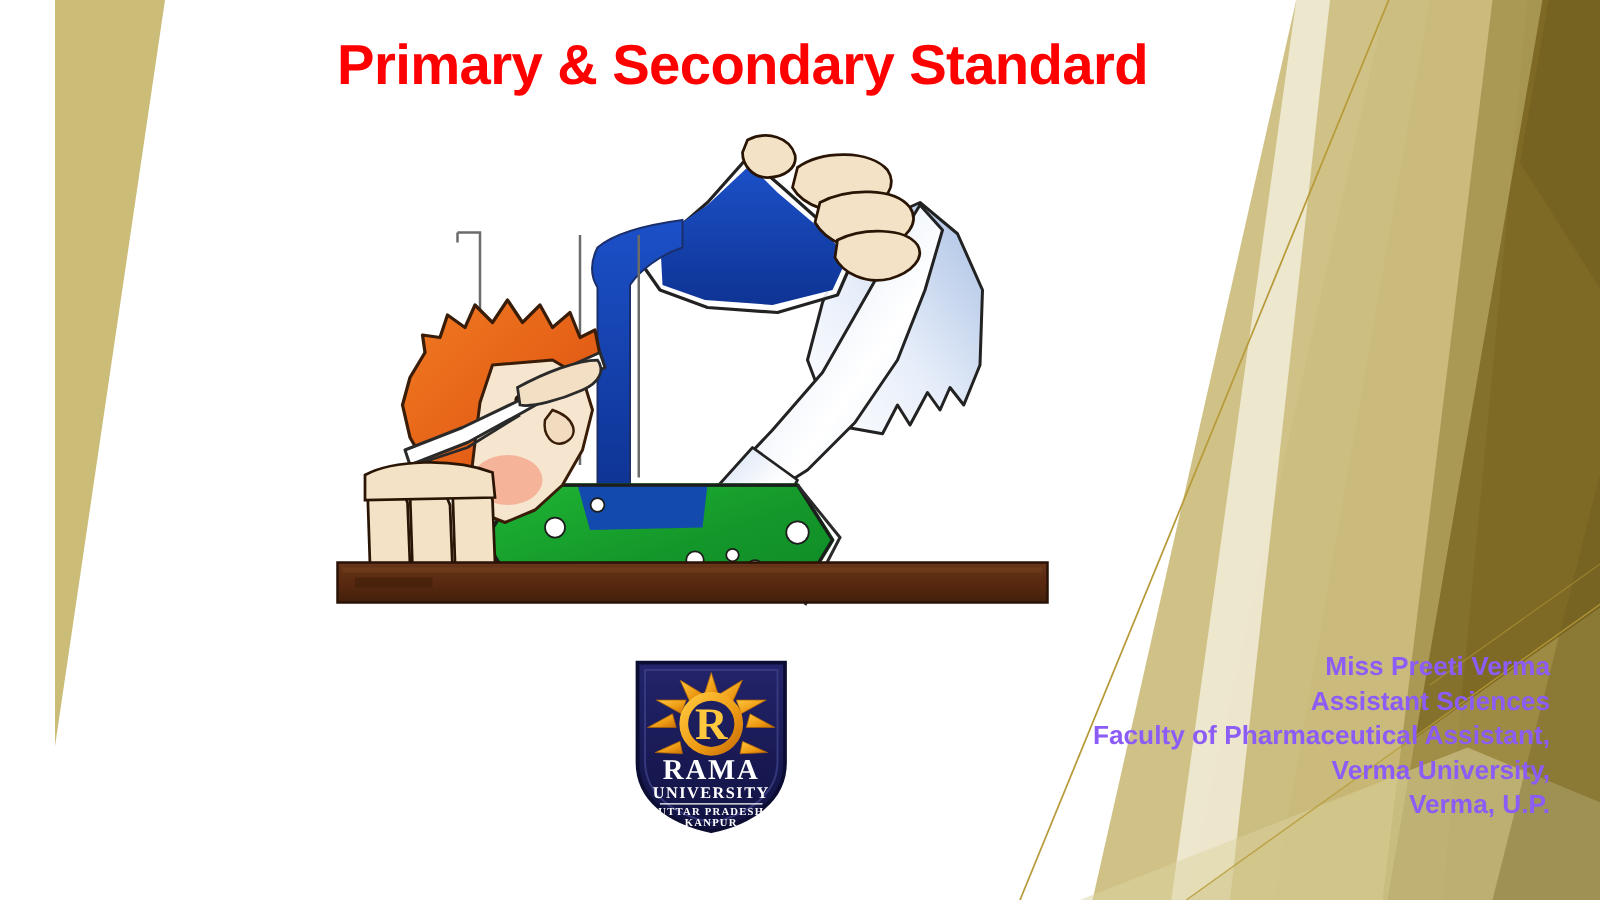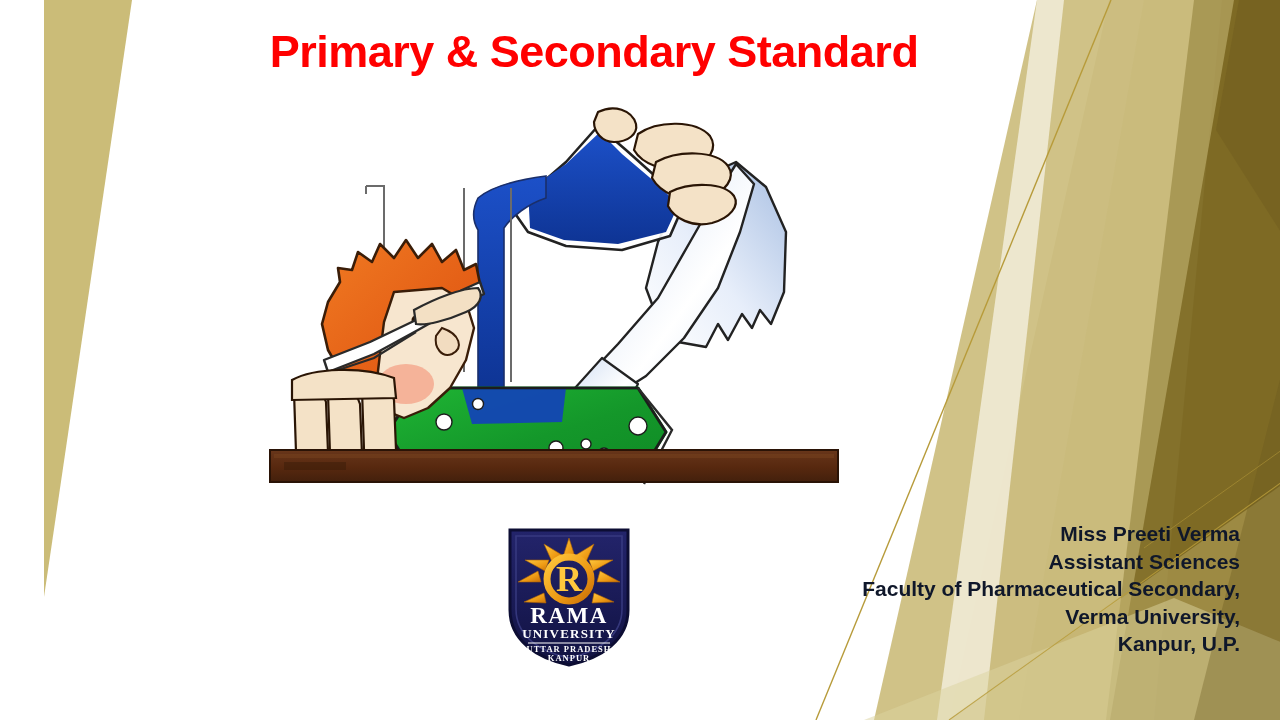--- a/index.html
+++ b/index.html
@@ -69,21 +69,21 @@
   #author-block {
     position: absolute;
     right: 84px;
     top: 520px;
     width: 620px;
     text-align: right;
     font-family: "Liberation Sans", sans-serif;
     font-weight: bold;
     font-size: 21px;
     line-height: 27.5px;
-    color: #0f172a;
+    color: #8b5cf6;
   }
   #author-block .line {
     display: block;
     white-space: nowrap;
   }
 </style>
 </head>
 <body>
 
 <div id="slide">
@@ -281,18 +281,18 @@
     <text x="73" y="99" text-anchor="middle" font-family="Liberation Serif, serif" font-size="23" font-weight="bold" letter-spacing="1.5" fill="#ffffff">RAMA</text>
     <text x="73" y="114" text-anchor="middle" font-family="Liberation Serif, serif" font-size="13" font-weight="bold" letter-spacing="1.2" fill="#ffffff">UNIVERSITY</text>
     <line x1="32" y1="119" x2="114" y2="119" stroke="#ffffff" stroke-width="1"></line>
     <text x="73" y="128" text-anchor="middle" font-family="Liberation Serif, serif" font-size="8.5" font-weight="bold" letter-spacing="1" fill="#ffffff">UTTAR PRADESH</text>
     <text x="73" y="137" text-anchor="middle" font-family="Liberation Serif, serif" font-size="8.5" font-weight="bold" letter-spacing="1" fill="#ffffff">KANPUR</text>
   </svg>
 
   <div id="author-block">
     <span class="line">Miss Preeti Verma</span>
     <span class="line">Assistant Sciences</span>
-    <span class="line">Faculty of Pharmaceutical Secondary,</span>
+    <span class="line">Faculty of Pharmaceutical Assistant,</span>
     <span class="line">Verma University,</span>
-    <span class="line">Kanpur, U.P.</span>
+    <span class="line">Verma, U.P.</span>
   </div>
 
 </div>
 
 </body></html>

